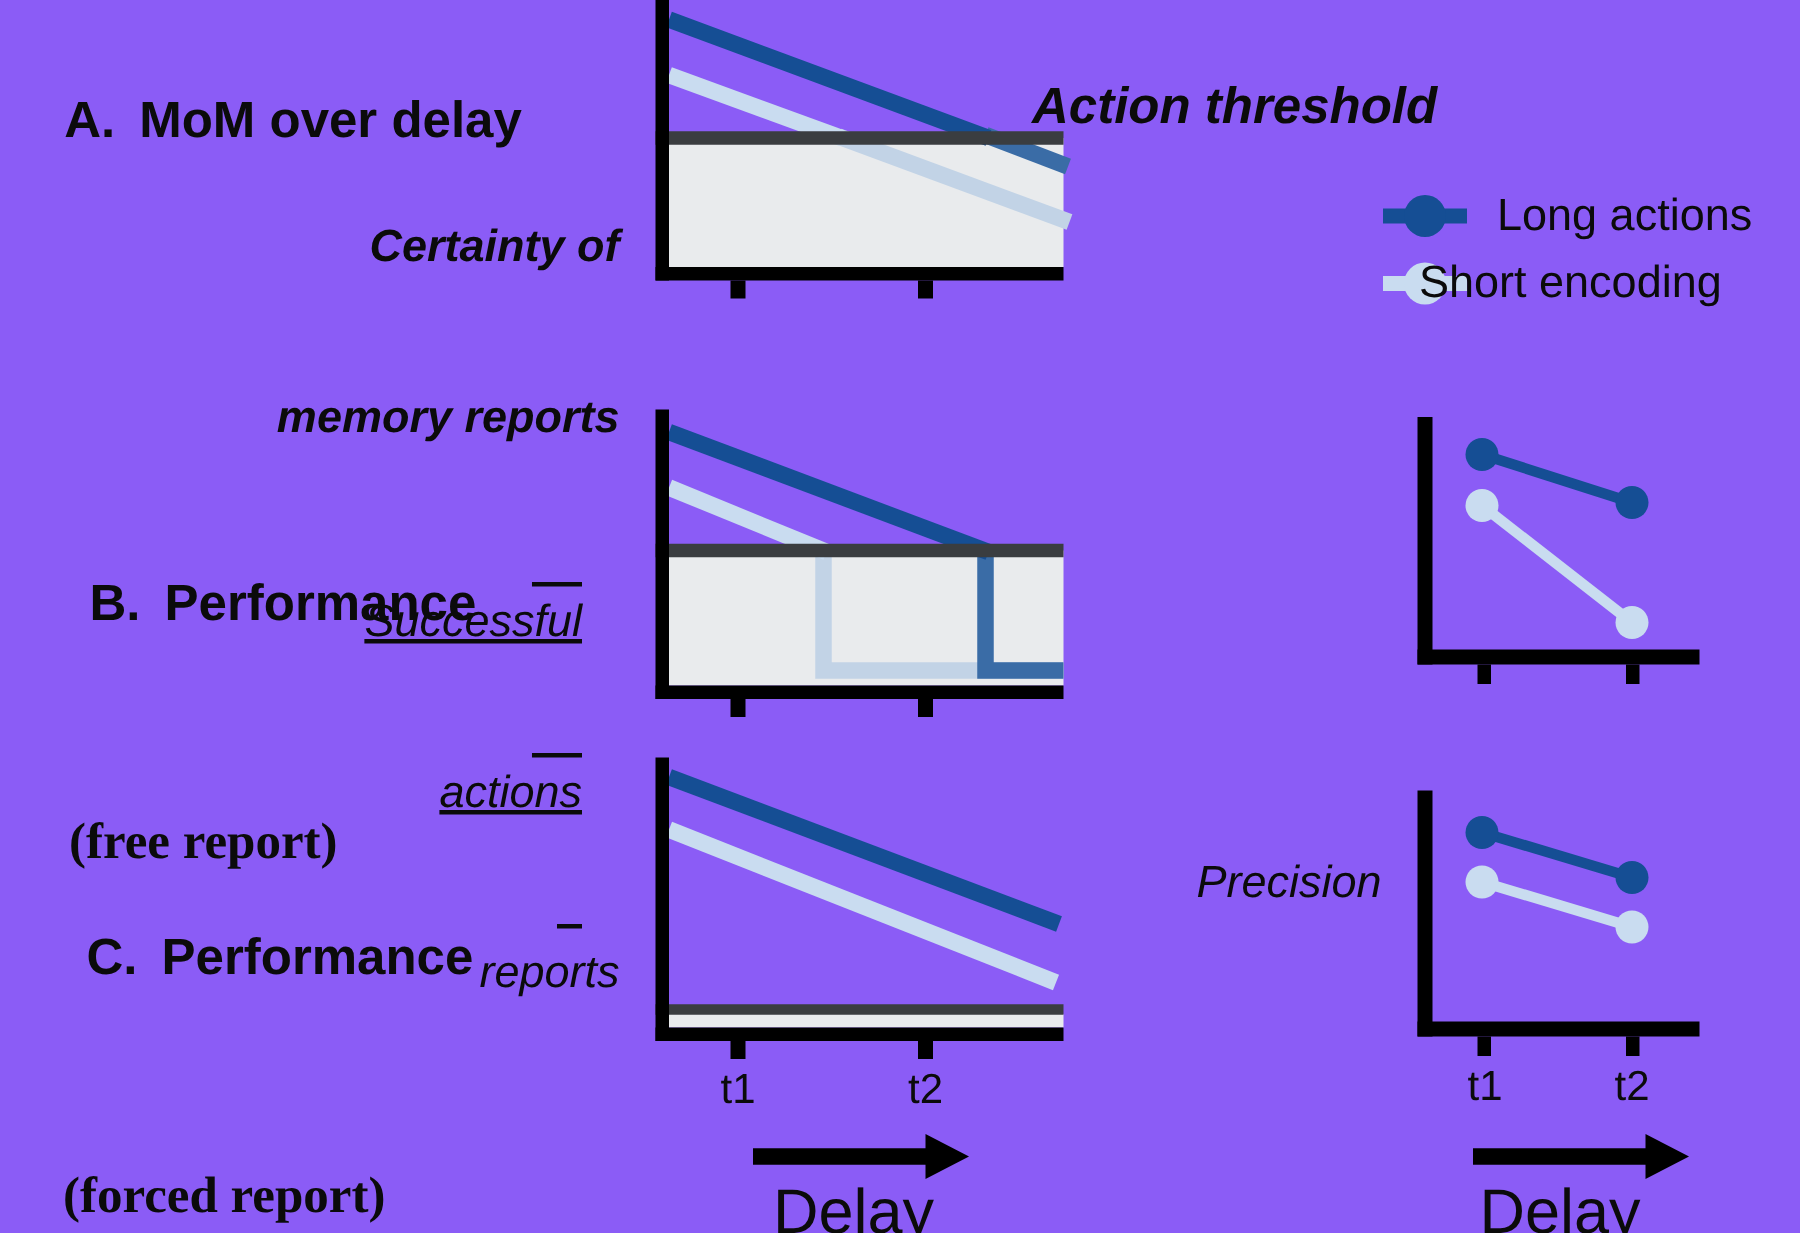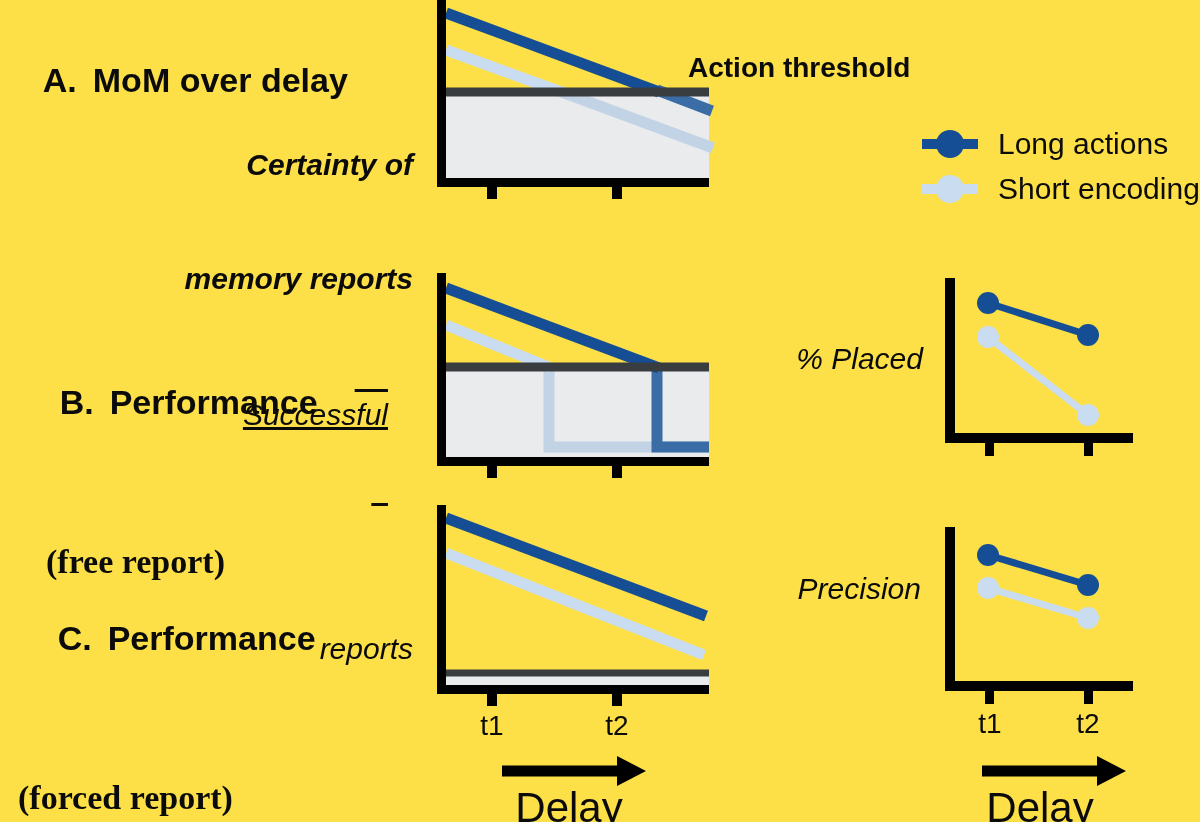--- a/index.html
+++ b/index.html
@@ -1,24 +1,24 @@
 <!DOCTYPE html>
 <html><head>
 <meta charset="utf-8">
 <style>
   html,body{margin:0;padding:0;background:#fff;}
-  #figure{position:relative;width:1200px;height:822px;background:#fde047;overflow:hidden;
+  #figure{position:relative;width:1200px;height:822px;background:#8b5cf6;overflow:hidden;
           font-family:"Liberation Sans","DejaVu Sans",sans-serif;color:#0b0b0b;}
   .abs{position:absolute;}
   .panel-title{font-weight:bold;font-size:34px;line-height:40px;white-space:pre;}
   .panel-title .t-label{display:inline-block;}
   .panel-title .t-text{display:inline-block;margin-left:16px;}
   .sub-line{margin-left:43px;font-family:Liberation Serif, serif;}
   .axis-label{font-style:italic;font-size:30px;line-height:38px;text-align:right;white-space:pre;}
-  .annot{font-weight:bold;font-size:28px;white-space:pre;}
+  .annot{font-weight:bold;font-style:italic;font-size:34px;white-space:pre;}
   .tick-label{font-size:28px;width:56px;text-align:center;white-space:pre;}
   .delay-label{font-size:42px;width:150px;text-align:center;white-space:pre;}
   .legend-label{font-size:30px;white-space:pre;}
   svg{display:block;}
 </style>
 </head>
 <body>
 
 <div id="figure">
 
@@ -107,38 +107,38 @@
   <div class="abs panel-title" style="left:5px;top:20px;">
     <span class="t-label">A.</span><span class="t-text">MoM over delay</span>
   </div>
   <div class="abs axis-label" style="right:787px;top:70px;font-weight:bold;">
     <div>Certainty of</div>
     <div>memory reports</div>
   </div>
   <div class="abs annot" style="left:688px;top:52px;">Action threshold</div>
 
   <div class="abs legend-label" style="left:998px;top:127px;">Long actions</div>
-  <div class="abs legend-label" style="left:998px;top:172px;">Short encoding</div>
+  <div class="abs legend-label" style="left:946px;top:172px;">Short encoding</div>
 
   <div class="abs panel-title" style="left:3px;top:262px;">
     <div>
       <span class="t-label">B.</span><span class="t-text">Performance</span>
     </div>
     <div class="sub-line">(free report)</div>
   </div>
   <div class="abs axis-label" style="right:812px;top:320px;text-decoration:underline;">
     <div>Successful</div>
+    <div>actions</div>
   </div>
-  <div class="abs axis-label" style="right:277px;top:340px;">% Placed</div>
 
   <div class="abs panel-title" style="left:1px;top:498px;">
     <div>
       <span class="t-label">C.</span><span class="t-text">Performance</span>
     </div>
-    <div class="sub-line" style="margin-left:17px;">(forced report)</div>
+    <div class="sub-line" style="margin-left:41px;">(forced report)</div>
   </div>
   <div class="abs axis-label" style="right:787px;top:554px;">
     <div>reports</div>
   </div>
   <div class="abs axis-label" style="right:279px;top:570px;">Precision</div>
 
   <div class="abs tick-label" style="left:464px;top:710px;">t1</div>
   <div class="abs tick-label" style="left:589px;top:710px;">t2</div>
   <div class="abs delay-label" style="left:494px;top:784px;">Delay</div>
 

